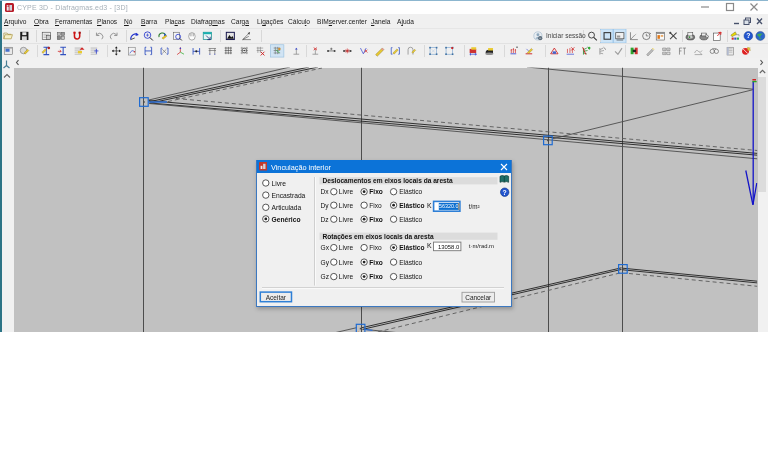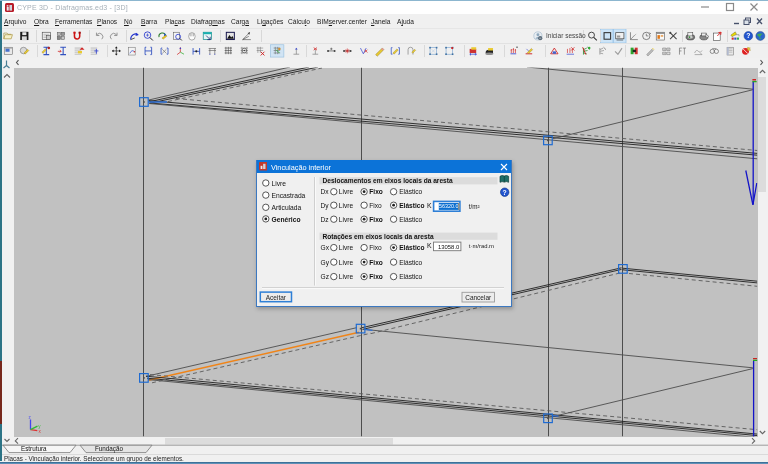--- a/index.html
+++ b/index.html
@@ -1,18 +1,18 @@
 <!DOCTYPE html>
 <html><head><meta charset="utf-8">
 <style>
 *{margin:0;padding:0;box-sizing:border-box}
 html,body{width:768px;height:464px;overflow:hidden;
  font-family:"Liberation Sans",sans-serif;}
 .abs{position:absolute}
-#root{position:relative;width:768px;height:464px;background:#f0f0f0;overflow:hidden}
+#root{position:relative;width:768px;height:332px;background:#f0f0f0;overflow:hidden}
 </style></head><body>
 <div id="root">
 
 <div class="abs" style="left:0;top:0;width:768px;height:14px;background:#ffffff;border-top:1px solid #8cb6cf"></div>
 <svg class="abs" style="left:5px;top:3px" width="9" height="9">
 <rect x="0" y="0" width="9" height="9" rx="1.5" fill="#b71b28"></rect>
 <rect x="1.7" y="4" width="2" height="3.6" fill="#e9e9ef"></rect>
 <rect x="4.4" y="2" width="2.6" height="5.6" fill="#cfd2da"></rect>
 <rect x="1.7" y="2.2" width="1.7" height="1.4" fill="#f0f0f4"></rect>
 </svg>

